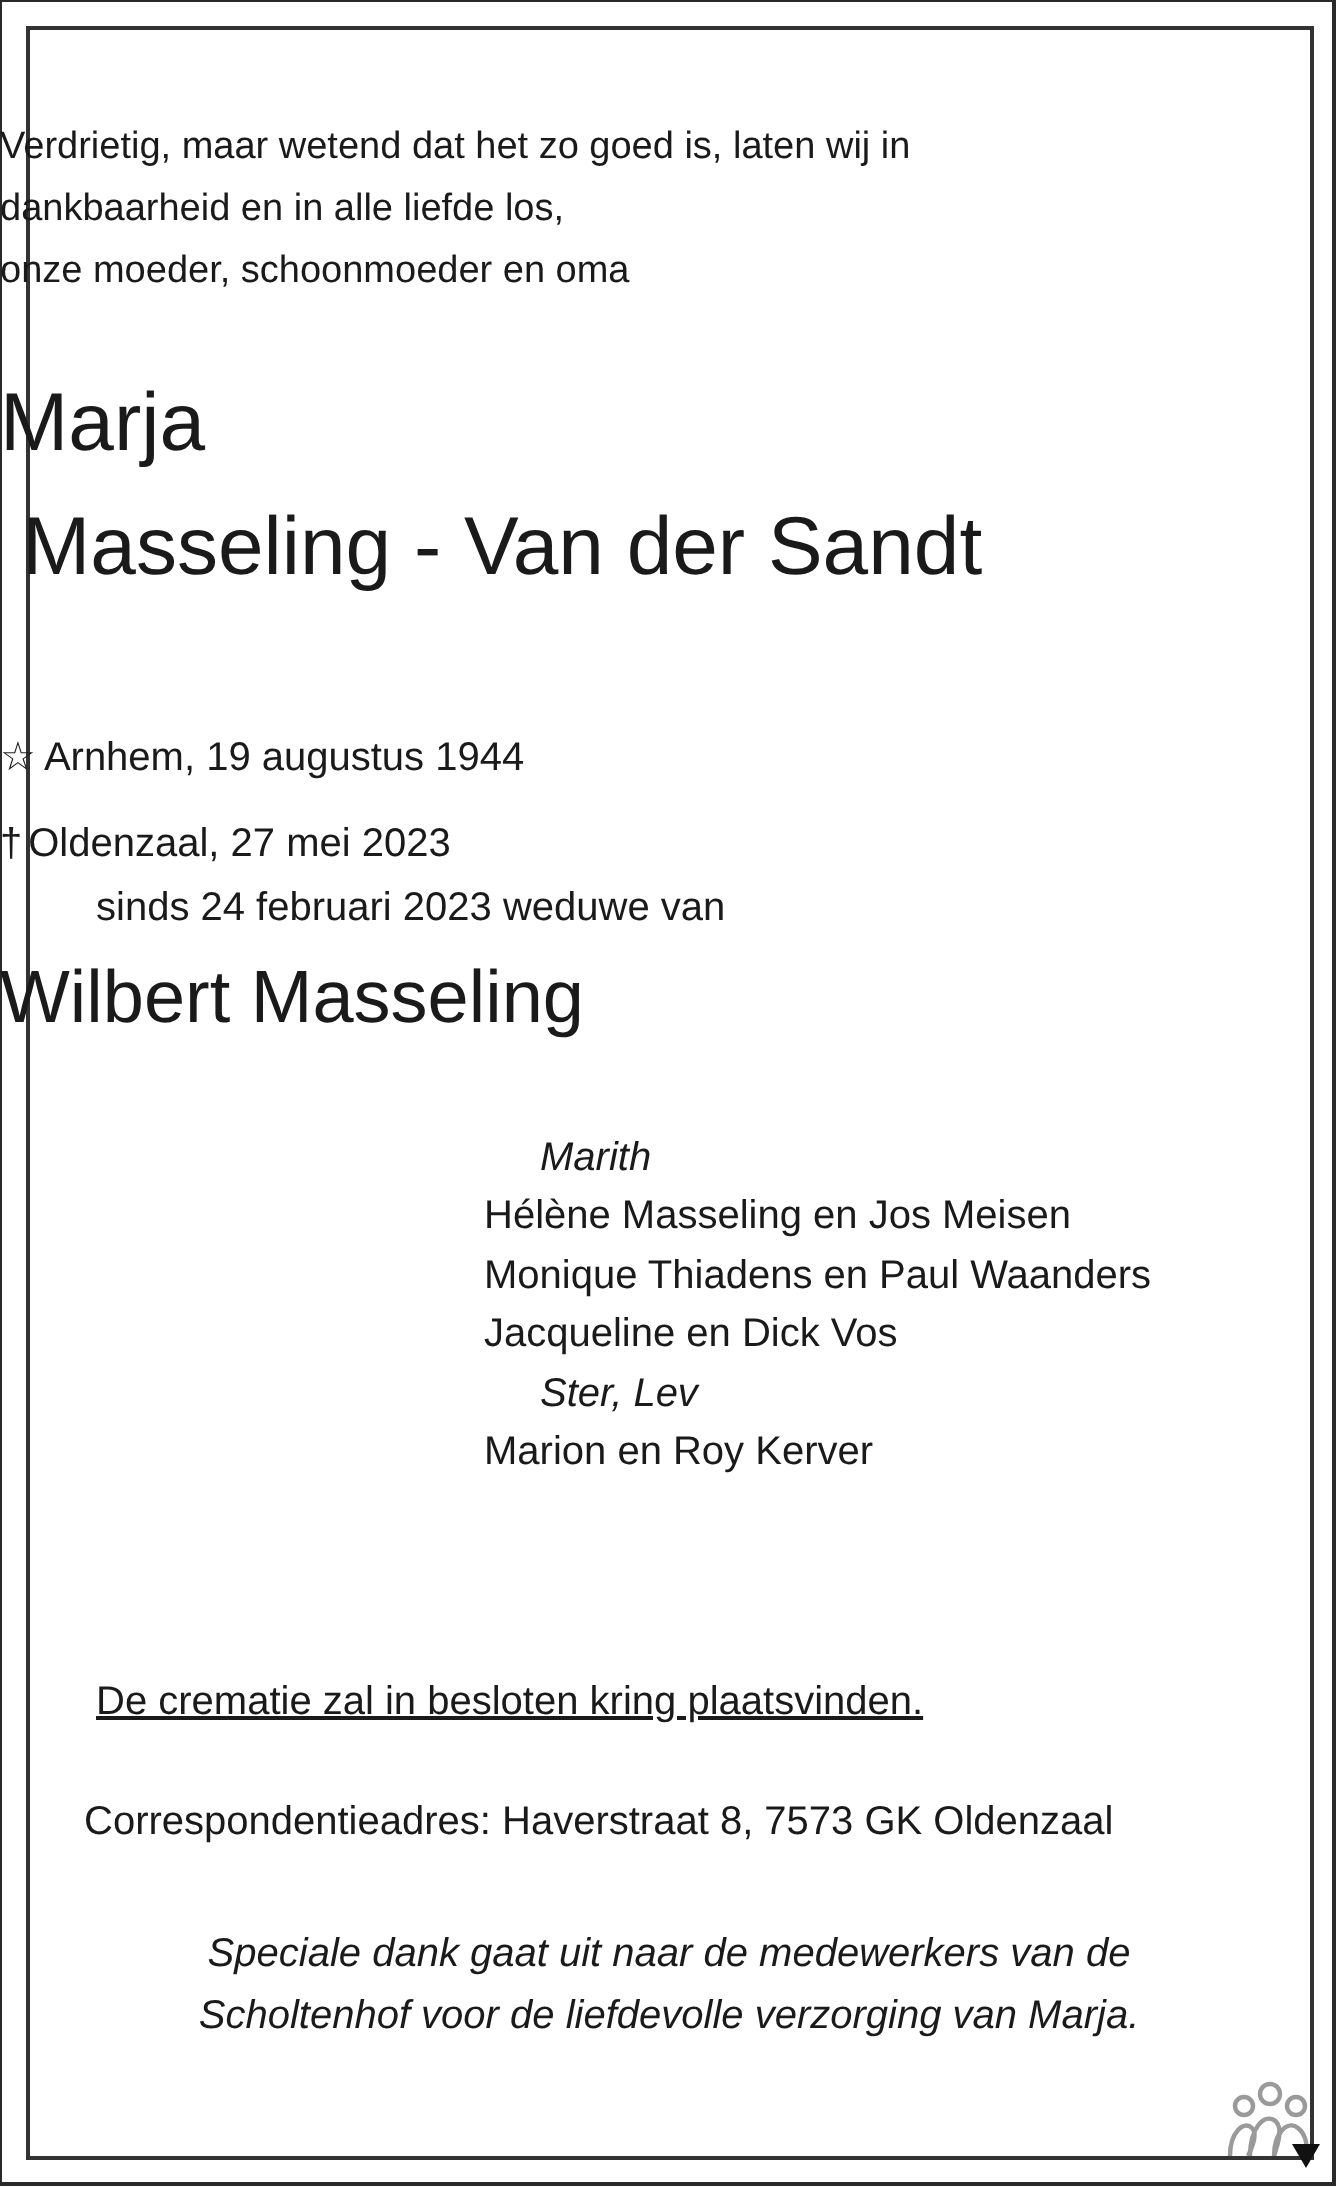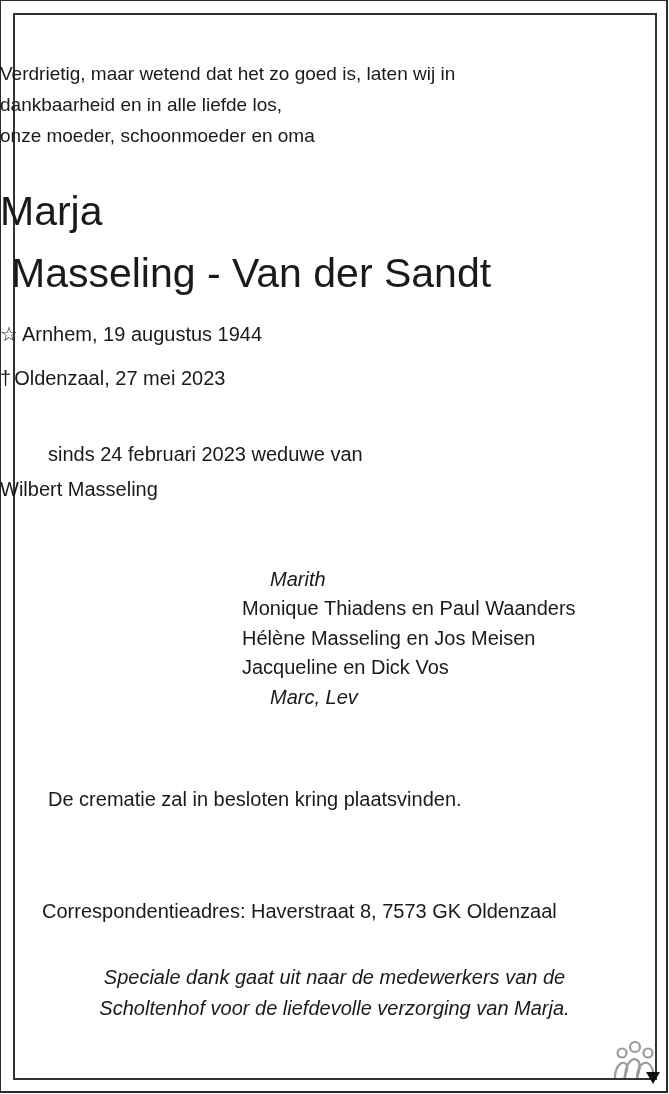--- a/index.html
+++ b/index.html
@@ -36,34 +36,34 @@
     .line {
       position: absolute;
       left: 0;
       width: 669px;
       text-align: left;
       white-space: nowrap;
     }
     .intro { font-size: 19px; line-height: 31px; }
     .name-first { font-size: 41px; top: 188px; }
     .name-full { font-size: 41px; top: 250px; padding-left: 11px; }
-    .birth, .death { font-size: 20px; }
+    .birth, .death { font-size: 20px; margin-top: 44px; }
     .birth { top: 322px; }
     .death { top: 367px; }
     .widow { font-size: 20px; top: 443px; margin-left: 48px; }
-    .spouse { font-size: 20px; top: 478px; }
+    .spouse { font-size: 37px; top: 478px; }
     .family {
       position: absolute;
       left: 242px;
       top: 565px;
       font-size: 20px;
       line-height: 29.4px;
     }
     .family .child { padding-left: 28px; font-style: italic; }
-    .cremation { position: absolute; left: 48px; top: 788px; font-size: 20px; white-space: nowrap; }
+    .cremation { position: absolute; left: 48px; top: 840px; font-size: 20px; white-space: nowrap; text-decoration: underline; }
     .address { position: absolute; left: 42px; top: 900px; font-size: 20px; white-space: nowrap; }
     .thanks {
       position: absolute;
       left: 0;
       width: 669px;
       top: 962px;
       text-align: center;
       font-size: 20px;
       line-height: 31px;
       font-style: italic;
@@ -105,24 +105,25 @@
 </div>
 <div class="line death">
   <span class="cross-sym">†</span><span>Oldenzaal, 27 mei 2023</span>
 </div>
 
 <div class="line widow">sinds 24 februari 2023 weduwe van</div>
 <div class="line spouse">Wilbert Masseling</div>
 
 <div class="family">
   <div class="child">Marith</div>
+  <div>Hélène Masseling en Jos Meisen</div>
   <div>Monique Thiadens en Paul Waanders</div>
-  <div>Hélène Masseling en Jos Meisen</div>
   <div>Jacqueline en Dick Vos</div>
-  <div class="child">Marc, Lev</div>
+  <div class="child">Ster, Lev</div>
+  <div>Marion en Roy Kerver</div>
 </div>
 
 <div class="cremation">De crematie zal in besloten kring plaatsvinden.</div>
 <div class="address">Correspondentieadres: Haverstraat 8, 7573 GK Oldenzaal</div>
 
 <div class="thanks">
   <div>Speciale dank gaat uit naar de medewerkers van de</div>
   <div>Scholtenhof voor de liefdevolle verzorging van Marja.</div>
 </div>
 

